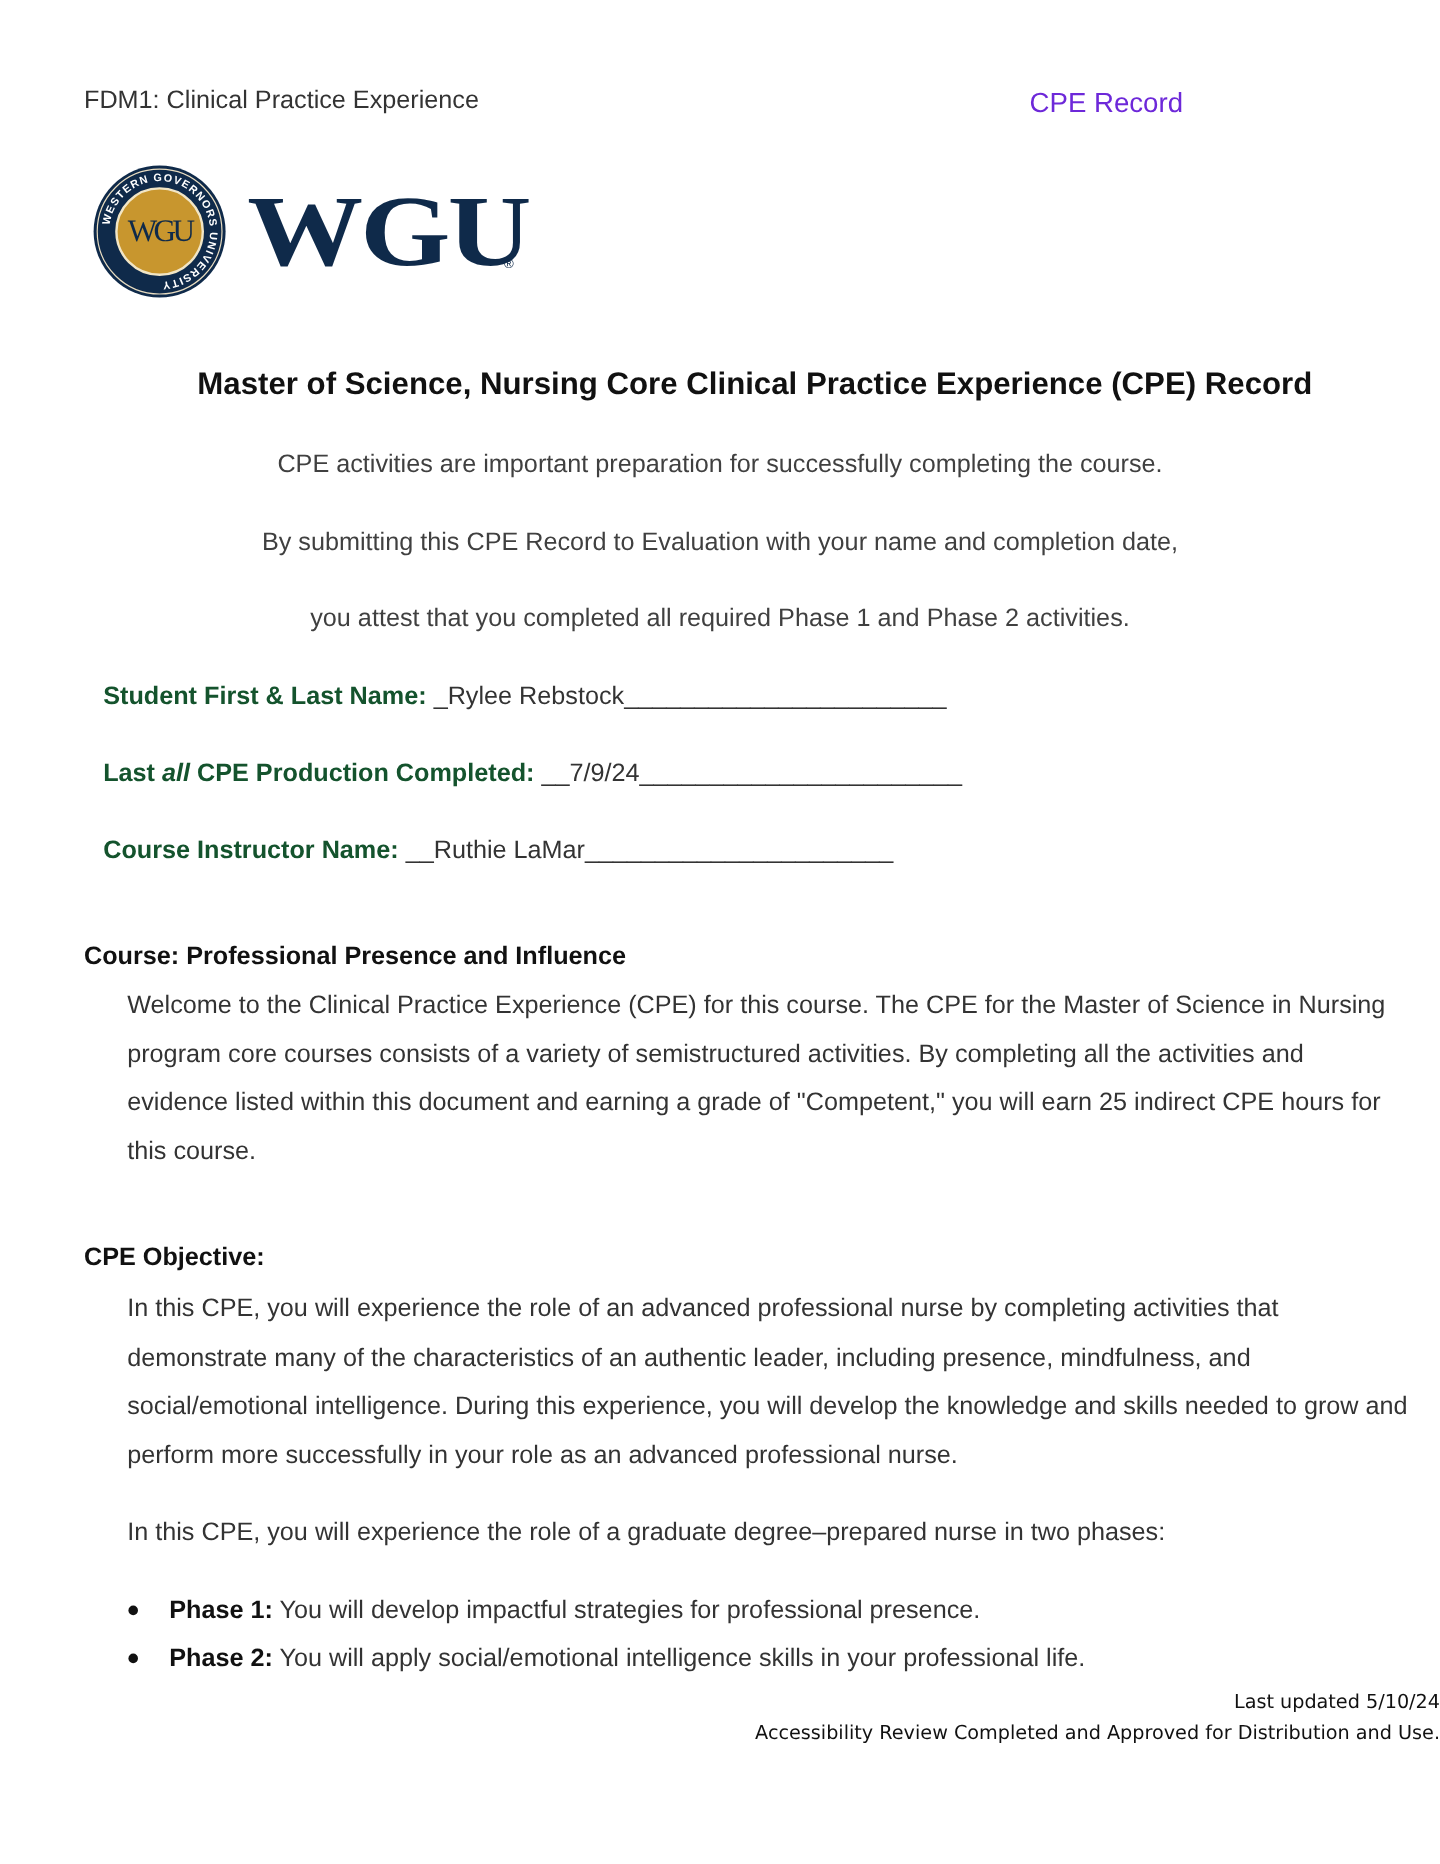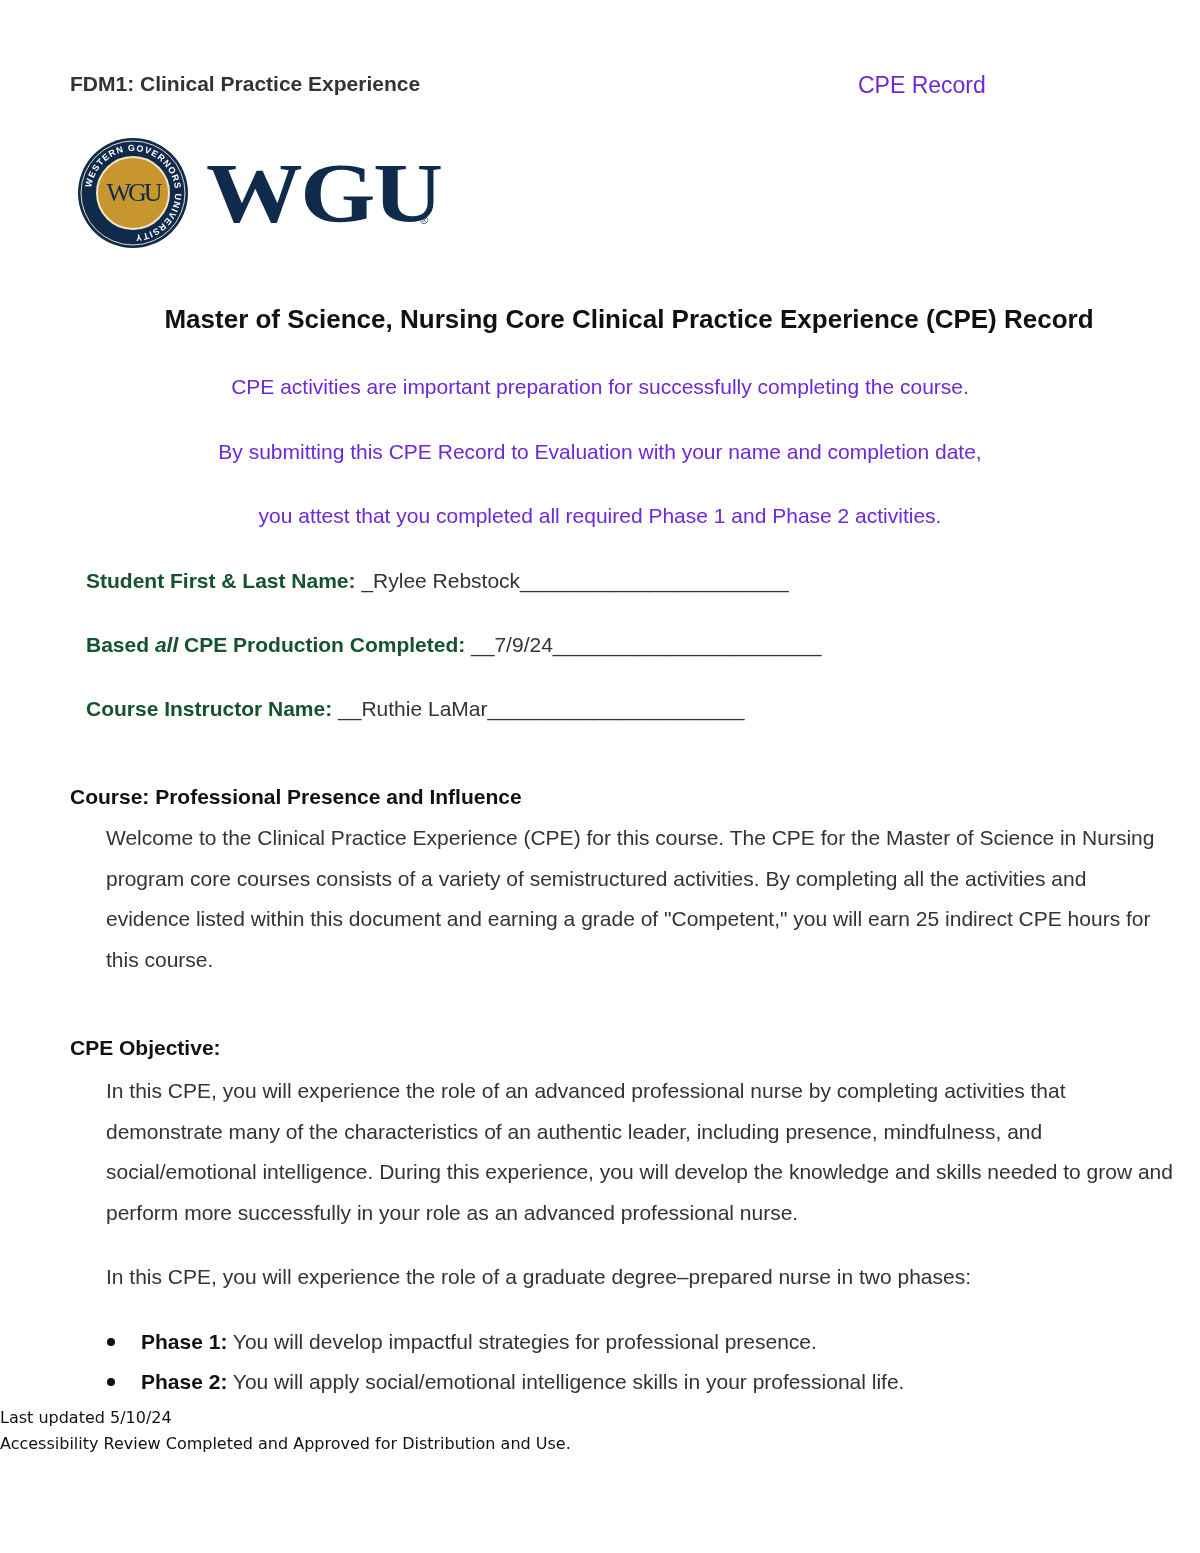--- a/index.html
+++ b/index.html
@@ -1,21 +1,21 @@
 <!DOCTYPE html>
 <html><head>
   <meta charset="utf-8">
   <style>
     html, body { margin: 0; padding: 0; background: #ffffff; }
     body {
       width: 1200px; height: 1553px; position: relative; overflow: hidden;
       font-family: "Liberation Sans", sans-serif; color: #1a1a1a;
     }
     .abs { position: absolute; }
-    .header-left { left: 70px; top: 72px; font-size: 21px; color: #333; font-weight: bold; }
+    .header-left { left: 70px; top: 72px; font-size: 21px; color: #333; }
     .header-right { left: 858px; top: 72px; font-size: 23px; color: #6d28d9; }
 
     .logo { left: 78px; top: 138px; width: 360px; height: 112px; }
     .seal {
       position: absolute; left: 0; top: 0; width: 110px; height: 110px;
       border-radius: 50%; background: #0f2a4a;
       display: flex; align-items: center; justify-content: center;
     }
     .seal-inner {
       width: 70px; height: 70px; border-radius: 50%; background: #c8962e;
@@ -34,39 +34,39 @@
       transform: scaleX(1.15); transform-origin: left center;
     }
     .reg {
       position: absolute; left: 342px; top: 76px; font-size: 11px; color: #0f2a4a;
     }
 
     .title {
       left: 0; width: 1200px; top: 304px; text-align: center;
       font-weight: bold; font-size: 26px; color: #111; padding-left: 29px;
     }
-    .center-line { left: 0; width: 1200px; text-align: center; font-size: 21px; color: #6d28d9; }
+    .center-line { left: 0; width: 1200px; text-align: center; font-size: 21px; color: #404040; }
 
     .field { left: 70px; font-size: 21px; color: #333; }
     .field b { color: #14532d; margin-left: 16px; }
 
     .section-head { left: 70px; font-size: 21px; font-weight: bold; color: #111; }
     .para {
       left: 70px; width: 1070px; font-size: 21px; line-height: 40.6px; color: #333; margin-left: 36px;
     }
     .bullets { left: 70px; top: 1325px; font-size: 21px; color: #333; margin: 0; padding: 0; list-style: none; }
     .bullets li { position: relative; padding-left: 71px; height: 40px; line-height: 34px; }
     .bullets li::before {
       content: ""; position: absolute; left: 37px; top: 13px;
       width: 8px; height: 8px; border-radius: 50%; background: #111;
     }
     .bullets b { color: #111; }
 
     .footer {
-      left: 0; width: 1200px; top: 1405px; text-align: left;
+      left: 0; width: 1200px; top: 1405px; text-align: right;
       font-family: "DejaVu Sans", sans-serif; font-size: 16px; line-height: 26px; color: #111;
     }
   </style>
 </head>
 <body>
 
 <div class="abs header-left">FDM1: Clinical Practice Experience</div>
 <div class="abs header-right">CPE Record</div>
 
 <div class="abs logo">
@@ -89,21 +89,21 @@
 <div class="abs title">Master of Science, Nursing Core Clinical Practice Experience (CPE) Record</div>
 
 <div class="abs center-line" style="top:375px">CPE activities are important preparation for successfully completing the course.</div>
 <div class="abs center-line" style="top:440px">By submitting this CPE Record to Evaluation with your name and completion date,</div>
 <div class="abs center-line" style="top:504px">you attest that you completed all required Phase 1 and Phase 2 activities.</div>
 
 <div class="abs field" style="top:569px">
   <b>Student First &amp; Last Name:</b><span> _Rylee Rebstock_______________________</span>
 </div>
 <div class="abs field" style="top:633px">
-  <b><span>Based </span><i>all</i><span> CPE Production Completed:</span></b><span> __7/9/24_______________________</span>
+  <b><span>Last </span><i>all</i><span> CPE Production Completed:</span></b><span> __7/9/24_______________________</span>
 </div>
 <div class="abs field" style="top:697px">
   <b>Course Instructor Name:</b><span> __Ruthie LaMar______________________</span>
 </div>
 
 <div class="abs section-head" style="top:785px">Course: Professional Presence and Influence</div>
 <div class="abs para" style="top:818px">Welcome to the Clinical Practice Experience (CPE) for this course. The CPE for the Master of Science in Nursing program core courses consists of a variety of semistructured activities. By completing all the activities and evidence listed within this document and earning a grade of "Competent," you will earn 25 indirect CPE hours for this course.</div>
 
 <div class="abs section-head" style="top:1036px">CPE Objective:</div>
 <div class="abs para" style="top:1071px">In this CPE, you will experience the role of an advanced professional nurse by completing activities that demonstrate many of the characteristics of an authentic leader, including presence, mindfulness, and social/emotional intelligence. During this experience, you will develop the knowledge and skills needed to grow and perform more successfully in your role as an advanced professional nurse.</div>

